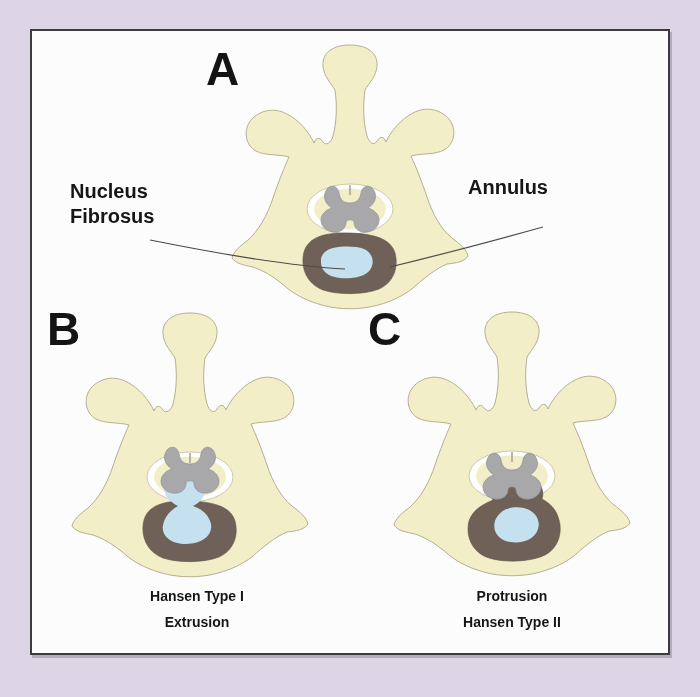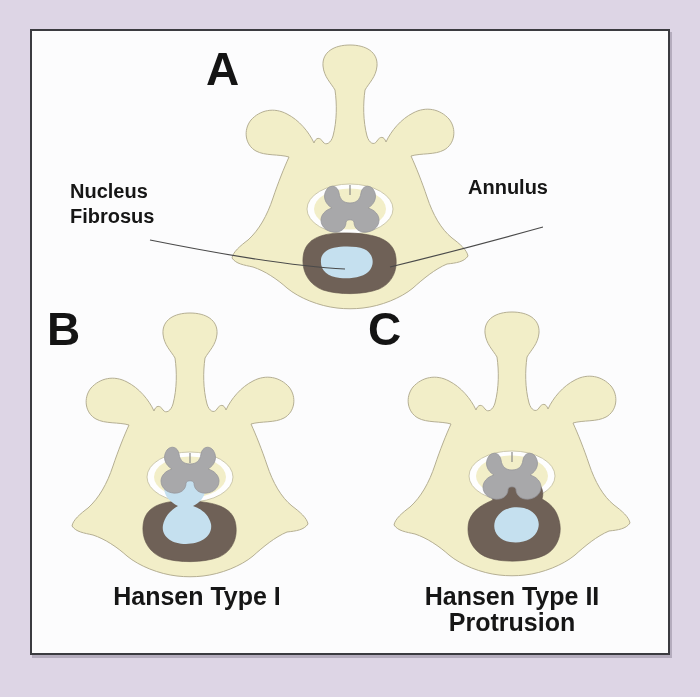--- a/index.html
+++ b/index.html
@@ -19,21 +19,21 @@
   .letter{
     position:absolute;font-size:46px;line-height:46px;font-weight:bold;
     color:#141414;letter-spacing:0;
   }
   .anno-label{
     position:absolute;width:150px;text-align:left;
     font-size:20px;line-height:25px;font-weight:bold;color:#161616;
   }
   .caption{
     position:absolute;width:190px;text-align:center;
-    font-size:25px;line-height:26px;font-weight:bold;color:#161616;
+    font-size:14px;line-height:26px;font-weight:bold;color:#161616;
   }
   
   .bone{fill:#F2EEC8;stroke:#B5AF93;stroke-width:1;}
   .canal{fill:#FEFEFE;stroke:#C2BC9E;stroke-width:0.8;}
   .dural{fill:#F2EEC8;}
   .cord{fill:#A8A8AA;stroke:#96969A;stroke-width:0.8;}
   .annulus{fill:#6F6157;stroke:#5E5148;stroke-width:0.6;}
   .nucleus{fill:#C5E0EF;}
   .tick{stroke:#8A8A86;stroke-width:1.2;fill:none;}
   .leader{stroke:#4A4A4A;stroke-width:1.2;fill:none;}
@@ -169,19 +169,20 @@
   <div class="anno-label" style="left:70px;top:179px;">
     <div>Nucleus</div>
     <div>Fibrosus</div>
   </div>
   <div class="anno-label" style="left:468px;top:175px;">
     <div>Annulus</div>
   </div>
 
   <div class="caption" style="left:102px;top:583px;">
     <div>Hansen Type I</div>
+    <div>Extrusion</div>
   </div>
   <div class="caption" style="left:417px;top:583px;">
+    <div>Protrusion</div>
     <div>Hansen Type II</div>
-    <div>Protrusion</div>
   </div>
 
 </div>
 
 </body></html>

